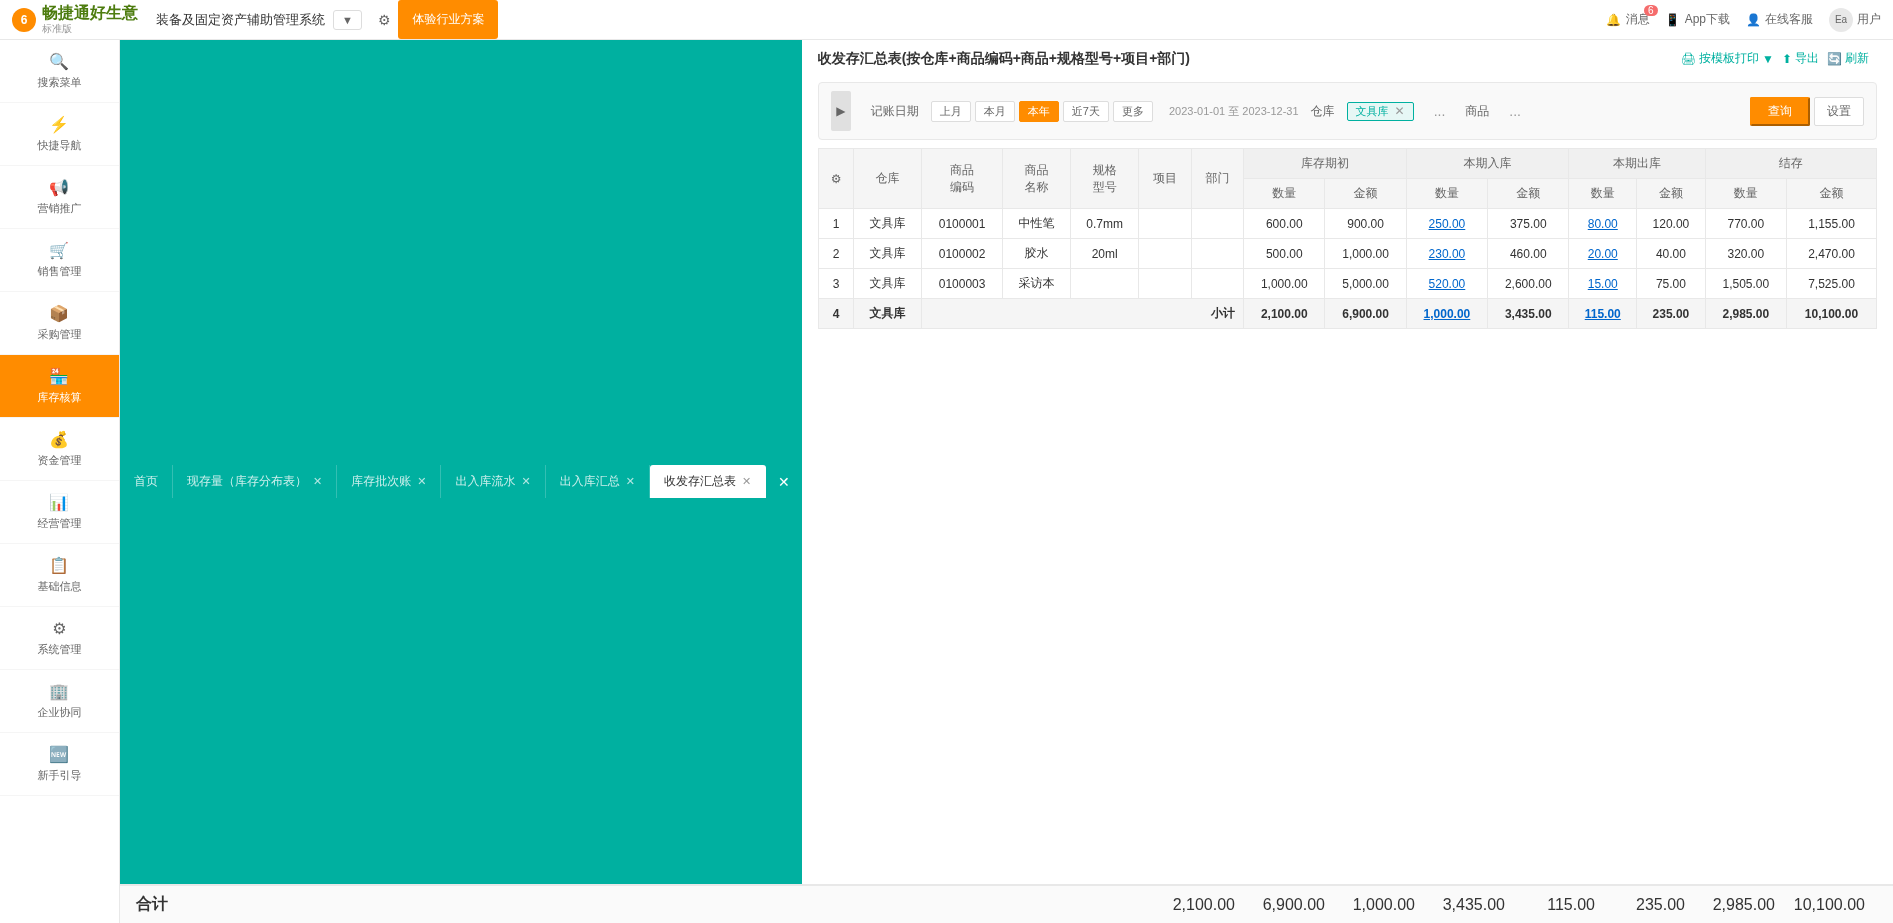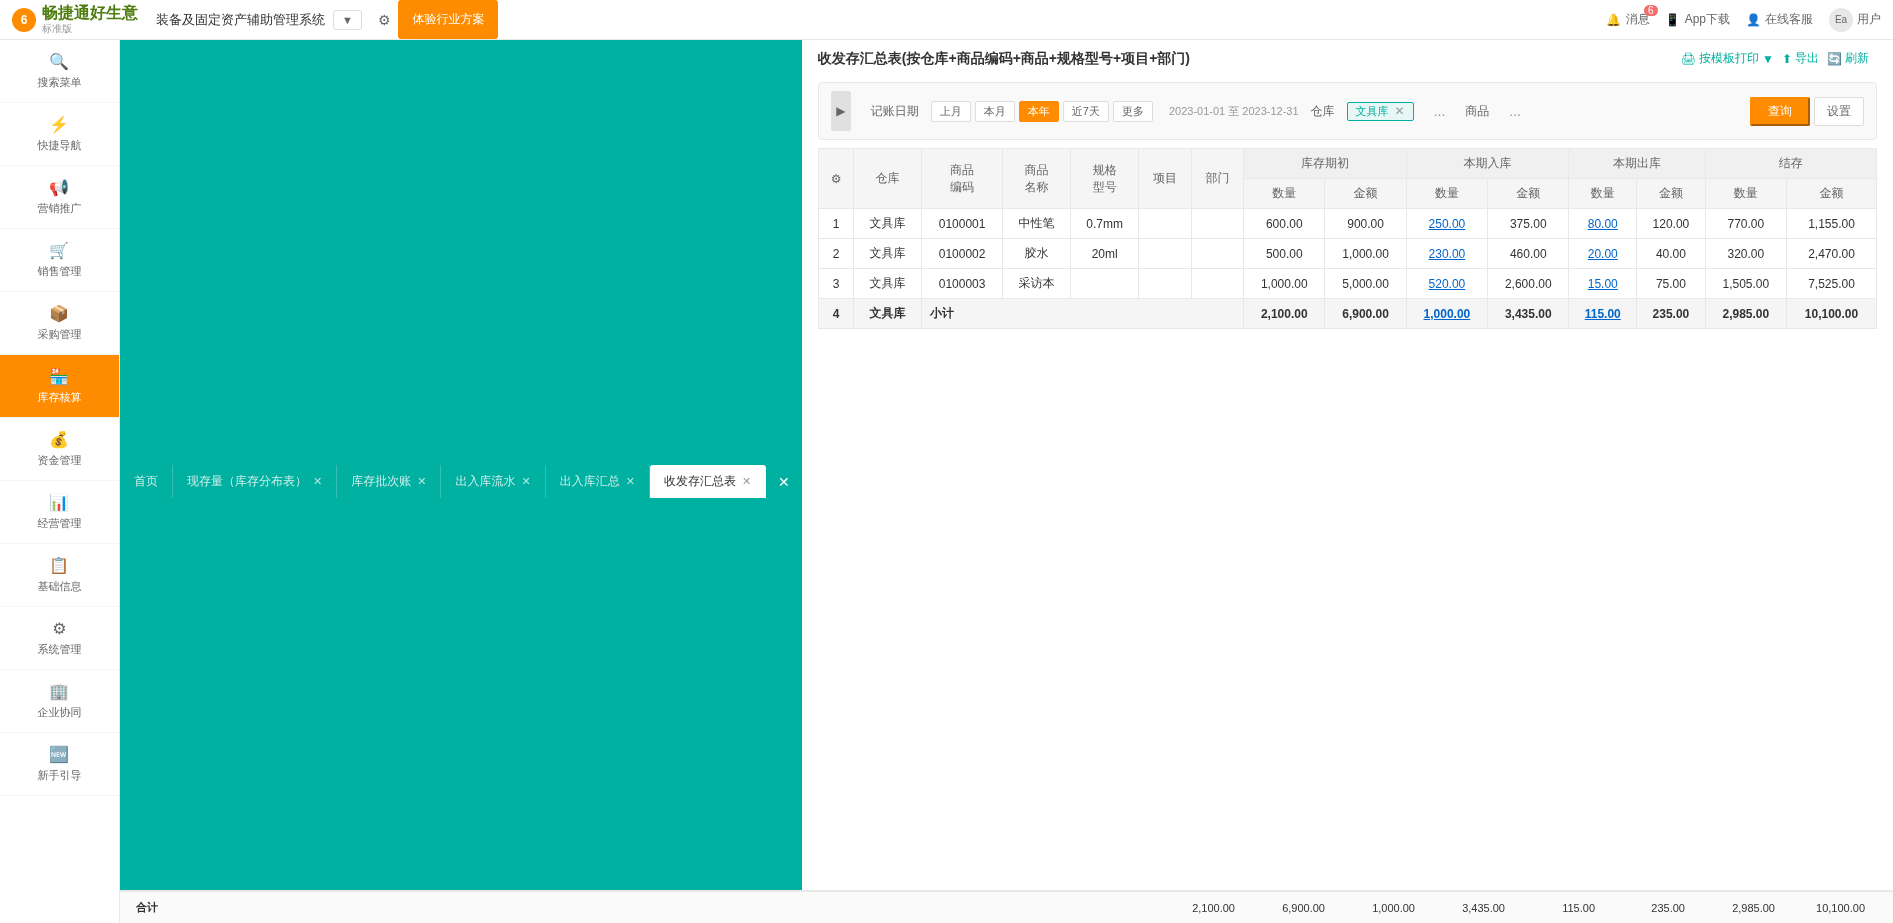--- a/index.html
+++ b/index.html
@@ -69,21 +69,21 @@
     
     .table-container { padding: 0 16px 16px; }
     table { width: 100%; border-collapse: collapse; font-size: 12px; }
     th { background: #f5f5f5; border: 1px solid #e8e8e8; padding: 6px 8px; text-align: center; color: #666; font-weight: normal; white-space: nowrap; }
     td { border: 1px solid #e8e8e8; padding: 6px 8px; text-align: center; color: #333; }
     .row-bold td { font-weight: bold; }
     .th-group { background: #f0f0f0; }
     .underline { text-decoration: underline; color: #0066cc; cursor: pointer; }
     
     
-    .table-footer { position: fixed; bottom: 0; left: 120px; right: 0; background: #fafafa; border-top: 2px solid #e8e8e8; display: flex; align-items: center; padding: 8px 16px; font-size: 11px; color: #333; }
+    .table-footer { position: fixed; bottom: 0; left: 120px; right: 0; background: #fafafa; border-top: 2px solid #e8e8e8; display: flex; align-items: center; padding: 8px 16px; font-size: 16px; color: #333; }
     .footer-label { font-weight: bold; margin-right: 20px; min-width: 60px; }
     .footer-cell { min-width: 90px; text-align: right; padding-right: 12px; }
 
     .arrow-btn { width: 20px; height: 40px; background: #e0e0e0; display: flex; align-items: center; justify-content: center; cursor: pointer; color: #666; border-radius: 2px; margin-right: 8px; flex-shrink: 0; }
 
     .warehouse-tag { display: inline-flex; align-items: center; gap: 4px; background: #e6f7f5; border: 1px solid #00b0a0; color: #00b0a0; padding: 1px 8px; border-radius: 2px; font-size: 11px; }
 
     .ellipsis-btn { color: #999; cursor: pointer; font-size: 14px; padding: 0 8px; }
 
     .top-right-actions { display: flex; align-items: center; gap: 8px; margin-right: 8px; }
@@ -335,21 +335,21 @@
     <td><span class="underline">520.00</span></td>
     <td>2,600.00</td>
     <td><span class="underline">15.00</span></td>
     <td>75.00</td>
     <td>1,505.00</td>
     <td>7,525.00</td>
   </tr>
               <tr class="row-bold" style="background: rgb(245, 245, 245);">
   <td>4</td>
   <td>文具库</td>
-  <td colspan="5" style="text-align:left;">小计</td>
+  <td colspan="5" style="text-align:right;">小计</td>
   <td>2,100.00</td>
   <td>6,900.00</td>
   <td><span class="underline">1,000.00</span></td>
   <td>3,435.00</td>
   <td><span class="underline">115.00</span></td>
   <td>235.00</td>
   <td>2,985.00</td>
   <td>10,100.00</td>
 </tr>
             </tbody>

